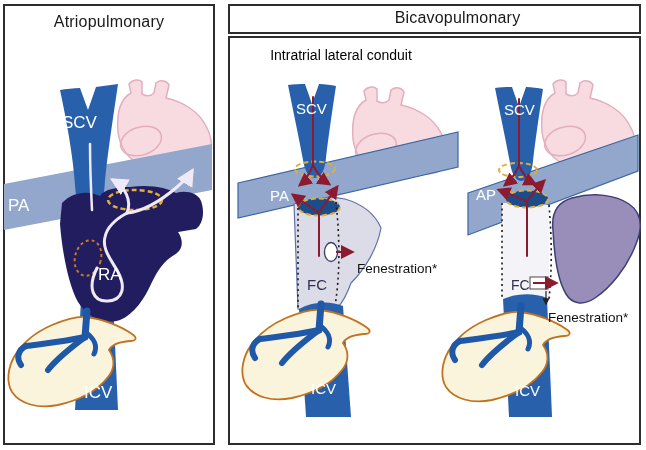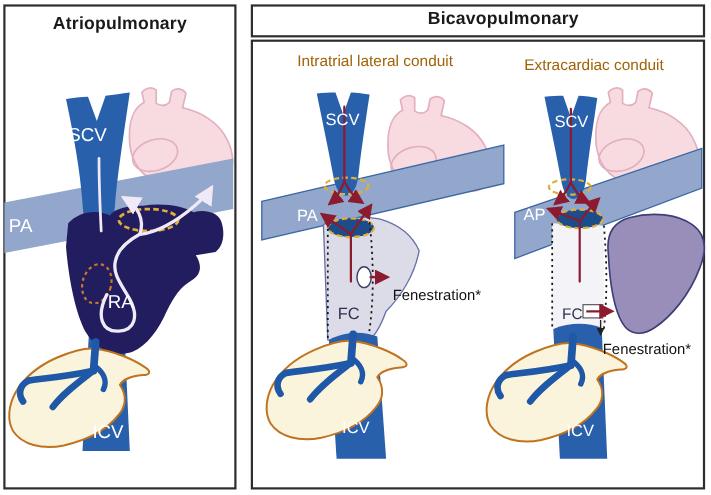--- a/index.html
+++ b/index.html
@@ -7,26 +7,26 @@
     position:relative;width:646px;height:450px;background:#ffffff;overflow:hidden;
     font-family:"Liberation Sans", sans-serif;
   }
   .panel{
     position:absolute;box-sizing:border-box;border:2px solid #2d2d2d;background:#ffffff;
   }
   .panel-left{left:3px;top:4px;width:212px;height:441px;}
   .panel-right-header{left:228px;top:4px;width:413px;height:30px;text-align:center;}
   .panel-right-body{left:228px;top:36px;width:413px;height:409px;}
   .panel-title{
-    position:absolute;font-size:16px;color:#1a1a1a;letter-spacing:0.2px;font-weight:bold;
+    position:absolute;font-size:16px;color:#1a1a1a;letter-spacing:0.2px;
   }
   .title-left{left:3px;top:13px;width:212px;text-align:center;}
   .title-bicavo{left:228px;top:9px;width:459px;text-align:center;}
   .subtitle{
-    position:absolute;font-size:14px;color:#a16207;text-align:center;
+    position:absolute;font-size:14px;color:#000000;text-align:center;
   }
   .subtitle-intratrial{left:236px;top:47px;width:210px;}
   .subtitle-extracardiac{left:440px;top:51px;width:200px;}
   svg.diagram{position:absolute;left:0;top:0;pointer-events:none;}
   text{font-family:"Liberation Sans", sans-serif;}
   .lbl-white{fill:#ffffff;}
   .lbl-dark{fill:#2e3150;}
   .lbl-black{fill:#111111;}
 </style>
 </head>
@@ -34,21 +34,20 @@
 
 <div class="stage">
 
   <div class="panel panel-left"></div>
   <div class="panel panel-right-header"></div>
   <div class="panel panel-right-body"></div>
 
   <div class="panel-title title-left">Atriopulmonary</div>
   <div class="panel-title title-bicavo">Bicavopulmonary</div>
   <div class="subtitle subtitle-intratrial">Intratrial lateral conduit</div>
-  <div class="subtitle subtitle-extracardiac">Extracardiac conduit</div>
 
   <svg class="diagram" width="646" height="450" viewBox="0 0 646 450">
     <defs>
       <marker id="mRed" viewBox="0 0 10 10" refX="8" refY="5" markerWidth="7" markerHeight="7" orient="auto">
         <path d="M0,0 L10,5 L0,10 Z" fill="#8C1B30"></path>
       </marker>
       <marker id="mWhite" viewBox="0 0 10 10" refX="8" refY="5" markerWidth="6" markerHeight="6" orient="auto">
         <path d="M0,0 L10,5 L0,10 Z" fill="#F0EAF8"></path>
       </marker>
       <marker id="mBlk" viewBox="0 0 10 10" refX="8" refY="5" markerWidth="6" markerHeight="6" orient="auto">

